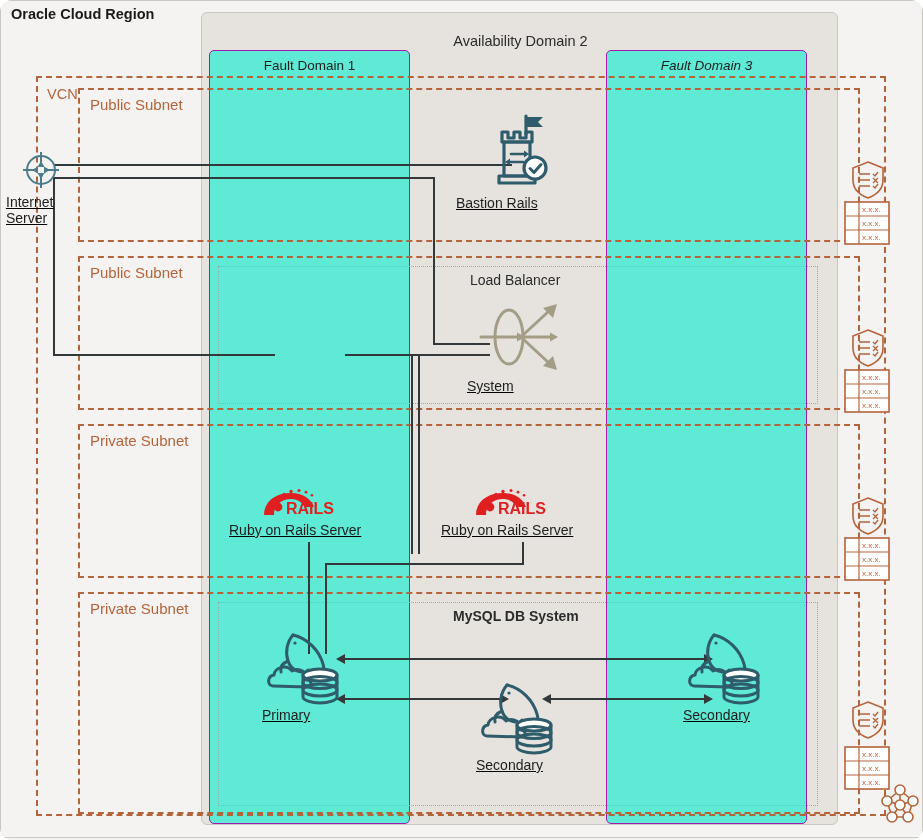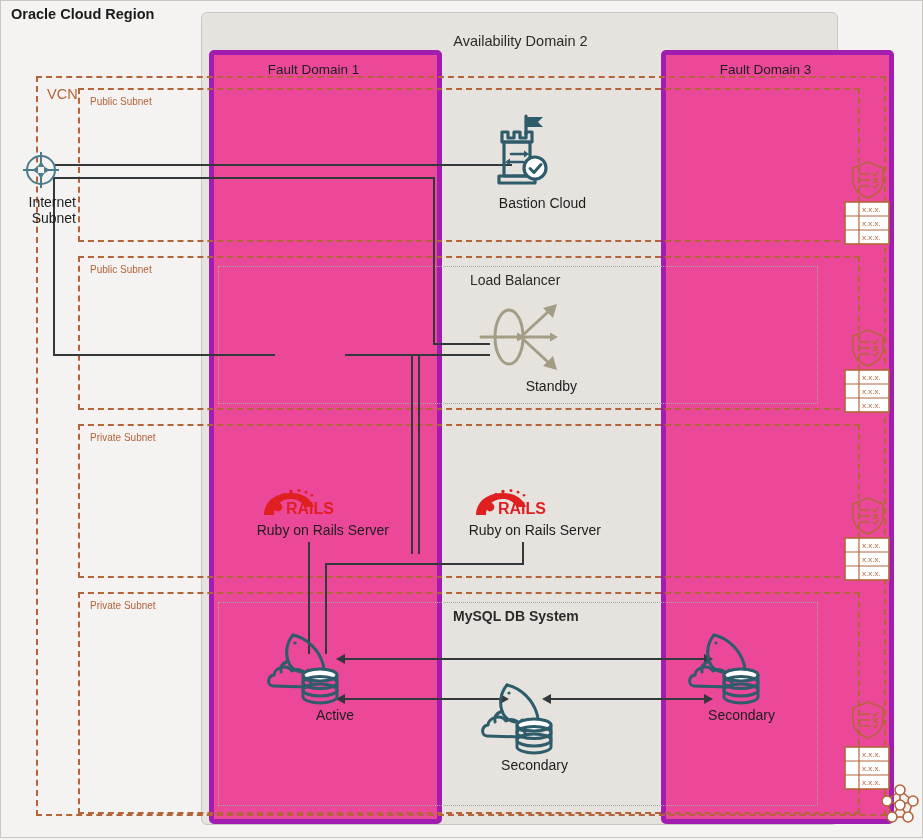--- a/index.html
+++ b/index.html
@@ -1,64 +1,64 @@
 <!DOCTYPE html>
 <html><head>
 <meta charset="utf-8">
 <style>
   html,body{margin:0;padding:0;background:#ffffff;}
   body{font-family:"Liberation Sans",sans-serif;}
-  #stage{position:relative;width:923px;height:840px;background:#f4f3f1;overflow:hidden;}
+  #stage{position:relative;width:923px;height:840px;background:#f4f3f1;overflow:hidden;border-radius:12px;}
   #stage::before{content:"";position:absolute;left:0;top:0;width:923px;height:838px;border:1px solid #c9c7c2;box-sizing:border-box;}
 
   .lbl{position:absolute;white-space:nowrap;}
 
   
   #region-title{left:11px;top:6px;font-size:14.5px;font-weight:bold;color:#1a1a1a;}
 
   
   #ad-panel{position:absolute;left:201px;top:12px;width:637px;height:813px;
             background:#e6e3de;border:1px solid #c9c7c2;border-radius:6px;box-sizing:border-box;}
   #ad-title{position:absolute;left:0;top:20px;width:637px;text-align:center;font-size:14.5px;color:#2b2b2b;}
 
   
-  .fd-col{position:absolute;top:50px;width:233px;height:774px;background:#ec4899;
-          border:5px solid #a21caf;border-radius:5px;box-sizing:border-box;}
+  .fd-col{position:absolute;top:50px;width:201px;height:774px;background:#5eead4;
+          border:1px solid #a21caf;border-radius:5px;box-sizing:border-box;}
   #fd1{left:209px;}
   #fd2{left:421px;}
-  #fd3{left:661px;}
+  #fd3{left:606px;font-style:italic;}
   .fd-title{position:absolute;top:7px;left:0;width:199px;text-align:center;font-size:13.5px;color:#1d1d1d;}
 
   
   #vcn-box{position:absolute;left:36px;top:76px;width:850px;height:740px;
            border:2px dashed #b4643a;box-sizing:border-box;}
   #vcn-label{left:47px;top:86px;font-size:14.5px;color:#b4643a;}
 
   
   .subnet{position:absolute;left:78px;width:782px;border:2px dashed #b4643a;box-sizing:border-box;}
-  .subnet-label{font-size:10px;color:#b4643a;}
+  .subnet-label{font-size:15px;color:#b4643a;}
   #sub1{top:88px;height:154px;}
   #sub1-lbl{left:90px;top:96px;}
   #sub2{top:256px;height:154px;}
   #sub2-lbl{left:90px;top:264px;}
   #sub3{top:424px;height:154px;}
   #sub3-lbl{left:90px;top:432px;}
   #sub4{top:592px;height:222px;}
   #sub4-lbl{left:90px;top:600px;}
 
   
   .dotgroup{position:absolute;border:1px dotted #a8a6a1;box-sizing:border-box;}
   #lb-group{left:218px;top:266px;width:600px;height:138px;}
   #db-group{left:218px;top:602px;width:600px;height:204px;}
   .group-title{position:absolute;font-size:14px;color:#2b2b2b;white-space:nowrap;}
   #lb-title{left:470px;top:272px;}
   #db-title{left:453px;top:608px;font-weight:bold;}
 
   
-  .node{position:absolute;text-align:right;}
+  .node{position:absolute;text-align:left;text-decoration:underline;}
   .node .cap{font-size:14px;color:#1d1d1d;white-space:nowrap;line-height:1.15;}
   .node svg{display:block;margin:0 auto;}
 
   
   .wire{position:absolute;background:#33383b;}
   .wh{height:2px;}
   .wv{width:2px;}
 
   
   .ah{position:absolute;width:0;height:0;}
@@ -151,21 +151,21 @@
             <polygon points="22,31 18.5,25 25.5,25" fill="#4a7c8c" stroke="none"></polygon>
           <line x1="4" y1="22" x2="17" y2="22"></line>
             <polygon points="13,22 19,18.5 19,25.5" fill="#4a7c8c" stroke="none"></polygon>
           <line x1="40" y1="22" x2="27" y2="22"></line>
             <polygon points="31,22 25,18.5 25,25.5" fill="#4a7c8c" stroke="none"></polygon>
         </g>
       </svg>
     </span>
     <div class="cap" style="margin-top:2px;">
       <div>Internet</div>
-      <div>Subnet</div>
+      <div>Server</div>
     </div>
   </div>
 
   <div class="node" style="left:456px;top:112px;width:130px;">
     <span>
       <svg width="66" height="80" viewBox="0 0 66 80">
         <g fill="none" stroke="#2e5c6b" stroke-width="3.2" stroke-linejoin="round" stroke-linecap="round">
 
           <line x1="38" y1="4" x2="38" y2="22"></line>
           <path d="M38 5 H55 L50 10 L55 15 H38 Z" fill="#2e5c6b" stroke="none"></path>
@@ -181,41 +181,41 @@
               <polygon points="36,38.6 41,42 36,45.4" fill="#2e5c6b" stroke="none"></polygon>
             <line x1="35" y1="50" x2="22" y2="50"></line>
               <polygon points="22,46.6 17,50 22,53.4" fill="#2e5c6b" stroke="none"></polygon>
           </g>
         </g>
 
         <circle cx="47" cy="56" r="11" fill="#ffffff" stroke="#2e5c6b" stroke-width="3.2"></circle>
         <path d="M42 56.5 L46 60.5 L53 52.5" fill="none" stroke="#2e5c6b" stroke-width="3" stroke-linecap="round" stroke-linejoin="round"></path>
       </svg>
     </span>
-    <div class="cap" style="margin-top:3px;">Bastion Cloud</div>
+    <div class="cap" style="margin-top:3px;">Bastion Rails</div>
   </div>
 
 
   <div class="node" style="left:467px;top:298px;width:110px;">
     <span>
       <svg width="86" height="78" viewBox="0 0 86 78">
         <g fill="none" stroke="#a39d86" stroke-width="3" stroke-linecap="round" stroke-linejoin="round">
           <ellipse cx="30" cy="39" rx="14" ry="27"></ellipse>
           <line x1="2" y1="39" x2="40" y2="39"></line>
             <polygon points="38,34.5 46,39 38,43.5" fill="#a39d86" stroke="none"></polygon>
           <line x1="44" y1="39" x2="73" y2="39"></line>
             <polygon points="71,34.5 79,39 71,43.5" fill="#a39d86" stroke="none"></polygon>
           <line x1="44" y1="37" x2="70" y2="13"></line>
             <polygon points="64,10 78,6 74,20" fill="#a39d86" stroke="none"></polygon>
           <line x1="44" y1="41" x2="70" y2="65"></line>
             <polygon points="64,68 78,72 74,58" fill="#a39d86" stroke="none"></polygon>
         </g>
       </svg>
     </span>
-    <div class="cap" style="margin-top:2px;">Standby</div>
+    <div class="cap" style="margin-top:2px;">System</div>
   </div>
 
   <div class="node" style="left:229px;top:488px;width:160px;">
     <span>
       <svg width="102" height="32" viewBox="0 0 102 32">
         <g fill="#e02020">
           <circle cx="33" cy="3.5" r="1.7"></circle>
             <circle cx="41" cy="2.4" r="1.5"></circle>
           <circle cx="26" cy="6.2" r="1.5"></circle>
             <circle cx="48" cy="4.2" r="1.4"></circle>
@@ -268,21 +268,21 @@
           <path d="M8 56 C2 56 2 46 9 45 C10 37 22 34 27 41 C34 37 43 42 42 50 C47 50 48 57 42 57 Z"></path>
         </g>
         <g fill="none" stroke="#2e5c6b" stroke-width="3" stroke-linecap="round">
           <ellipse cx="55" cy="45" rx="17" ry="6" fill="#ffffff"></ellipse>
           <path d="M38 45 V67 C38 70 46 73 55 73 C64 73 72 70 72 67 V45"></path>
           <ellipse cx="55" cy="52.5" rx="17" ry="6"></ellipse>
           <ellipse cx="55" cy="60" rx="17" ry="6"></ellipse>
         </g>
       </svg>
     </span>
-    <div class="cap" style="margin-top:1px;">Active</div>
+    <div class="cap" style="margin-top:1px;">Primary</div>
   </div>
 
   <div class="node" style="left:476px;top:680px;width:92px;">
     <span>
       <svg width="86" height="76" viewBox="0 0 86 76">
         <g fill="none" stroke="#2e5c6b" stroke-width="3" stroke-linecap="round" stroke-linejoin="round">
           <path d="M28 5 C42 8 54 20 58 34 C60 40 58 44 53 45 C49 46 45 44 43 40"></path>
           <path d="M28 5 C22 12 20 22 23 31 C25 37 30 41 36 42"></path>
           <path d="M23 31 C18 33 15 37 16 42"></path>
           <circle cx="30" cy="13" r="1.6" fill="#2e5c6b" stroke="none"></circle>

